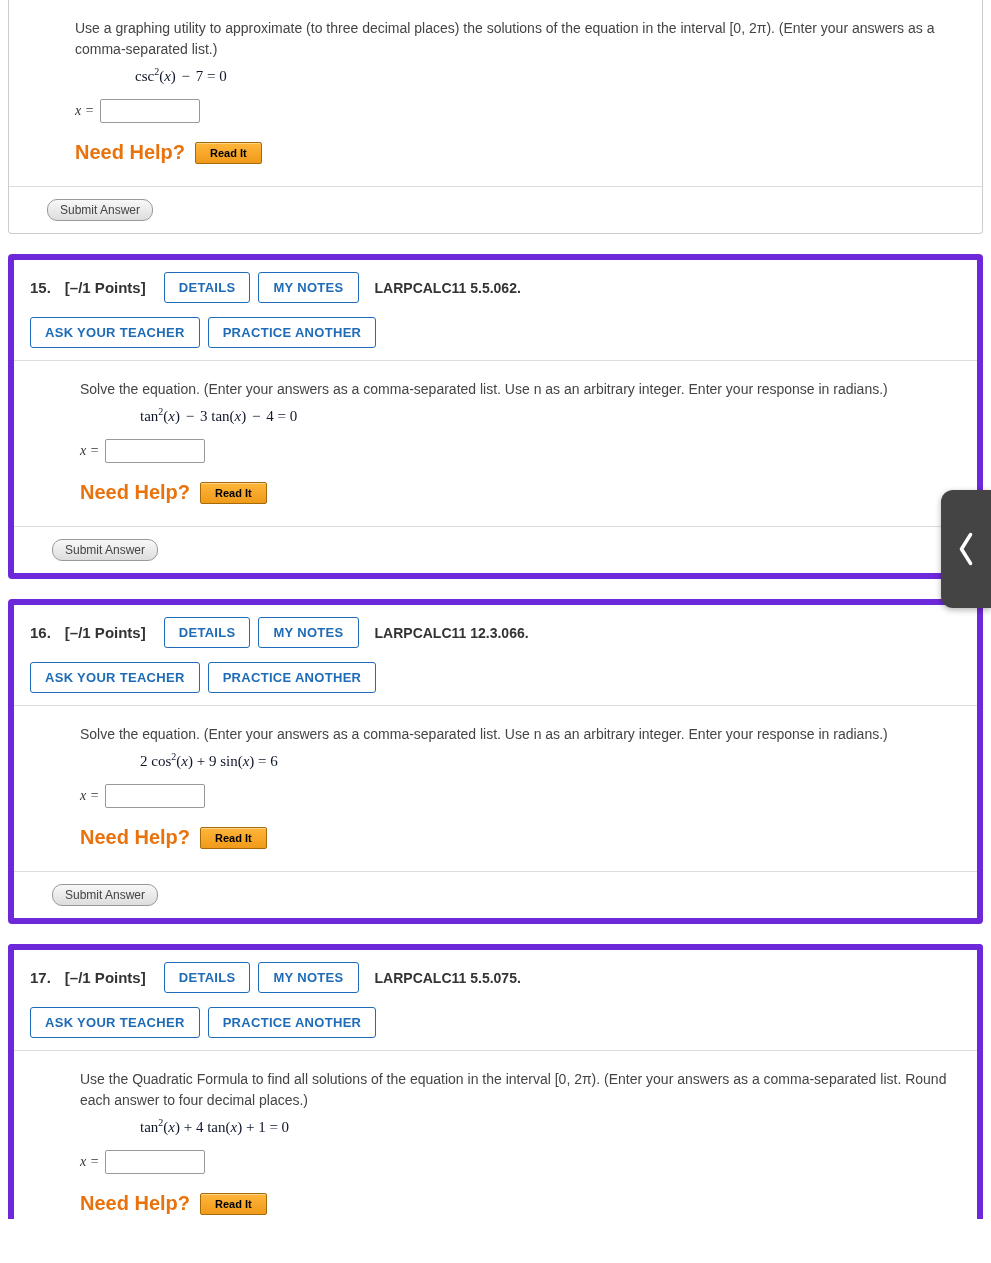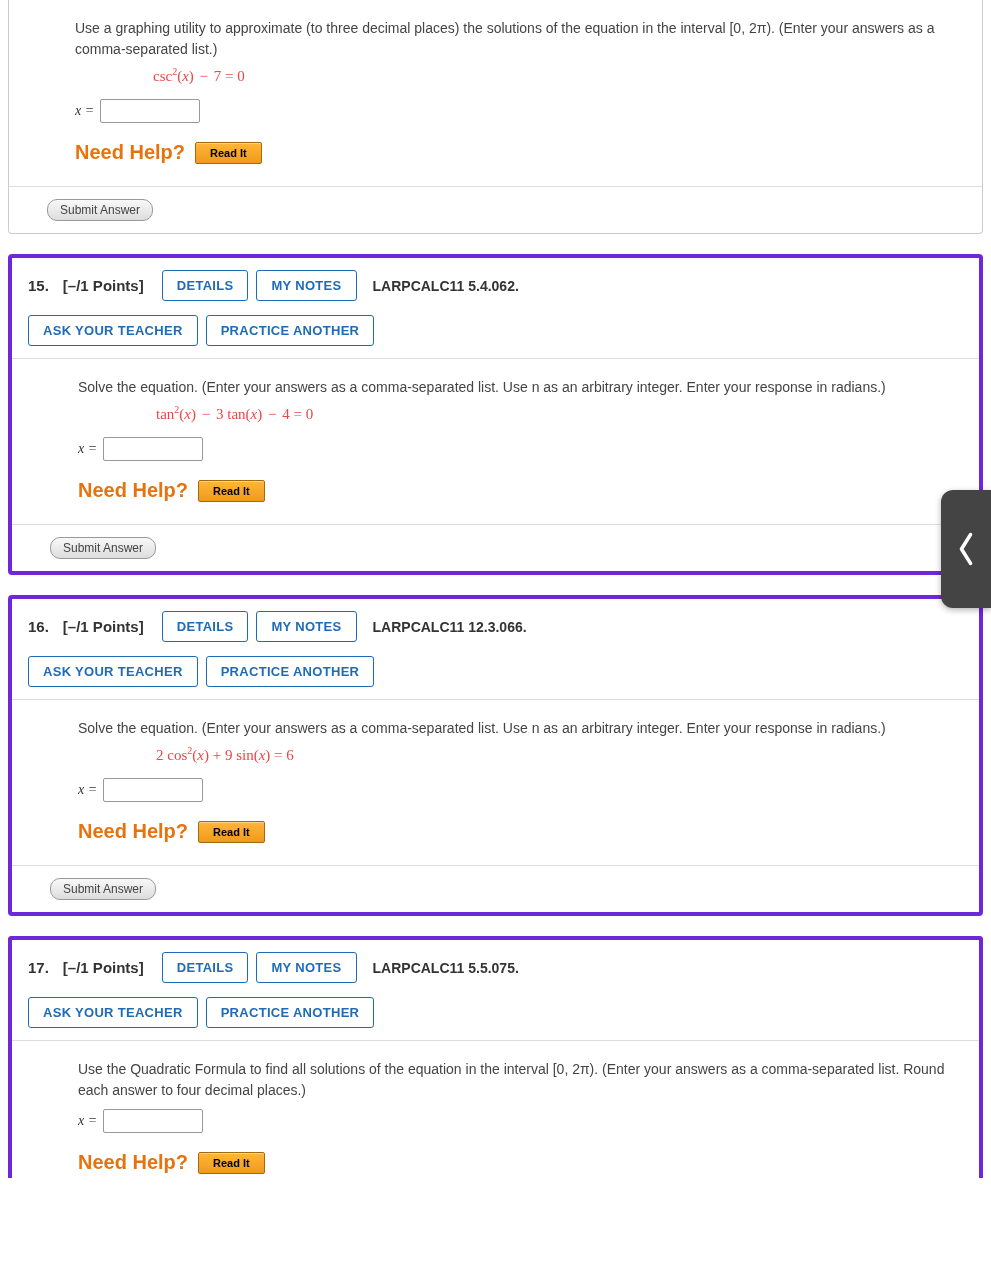--- a/index.html
+++ b/index.html
@@ -4,21 +4,21 @@
 <style>
 * { box-sizing: border-box; margin: 0; padding: 0; }
 body {
   font-family: Arial, Helvetica, sans-serif;
   font-size: 14px;
   background: #fff;
   color: #333;
   width: 991px;
 }
 .question-container {
-  border: 4px solid #6d28d9;
+  border: 6px solid #6d28d9;
   border-radius: 4px;
   margin: 0 8px 20px 8px;
   background: #fff;
 }
 .question-header {
   padding: 12px 16px;
   border-bottom: 1px solid #ddd;
   display: flex;
   flex-wrap: wrap;
   align-items: center;
@@ -64,22 +64,22 @@
 }
 .prompt {
   color: #444;
   line-height: 1.5;
   margin-bottom: 6px;
   font-size: 14px;
 }
 .equation {
   font-family: Georgia, 'Times New Roman', serif;
   font-size: 15px;
-  color: #ef4444;
-  margin: 6px 0 14px 78px;
+  color: #0f172a;
+  margin: 6px 0 14px 60px;
 }
 .equation sup { font-size: 10px; }
 .equation .minus { padding: 0 2px; }
 .italic { font-style: italic; }
 .answer-row {
   margin: 8px 0 18px 0;
   display: flex;
   align-items: center;
   gap: 6px;
 }
@@ -176,21 +176,21 @@
   </div>
 </div>
 
 <div class="question-container">
   <div class="question-header">
     <div class="question-header-row">
       <span class="question-number">15.</span>
       <span class="points">[–/1 Points]</span>
       <button class="header-btn">DETAILS</button>
       <button class="header-btn">MY NOTES</button>
-      <span class="source-ref">LARPCALC11 5.4.062.</span>
+      <span class="source-ref">LARPCALC11 5.5.062.</span>
     </div>
     <div class="question-header-row" style="margin-top:6px;">
       <button class="header-btn">ASK YOUR TEACHER</button>
       <button class="header-btn">PRACTICE ANOTHER</button>
     </div>
   </div>
   <div class="question-body">
     <div class="prompt">Solve the equation. (Enter your answers as a comma-separated list. Use n as an arbitrary integer. Enter your response in radians.)</div>
     <div class="equation">tan<sup>2</sup>(<span class="italic">x</span>)<span class="minus"> − </span>3 tan(<span class="italic">x</span>)<span class="minus"> − </span>4 = 0</div>
     <div class="answer-row">
@@ -247,20 +247,21 @@
       <button class="header-btn">MY NOTES</button>
       <span class="source-ref">LARPCALC11 5.5.075.</span>
     </div>
     <div class="question-header-row" style="margin-top:6px;">
       <button class="header-btn">ASK YOUR TEACHER</button>
       <button class="header-btn">PRACTICE ANOTHER</button>
     </div>
   </div>
   <div class="question-body" style="padding-bottom:4px;">
     <div class="prompt">Use the Quadratic Formula to find all solutions of the equation in the interval [0, 2π). (Enter your answers as a comma-separated list. Round each answer to four decimal places.)</div>
+    <div class="equation">tan<sup>2</sup>(<span class="italic">x</span>) + 4 tan(<span class="italic">x</span>) + 1 = 0</div>
     <div class="answer-row">
       <span class="answer-label">x =</span>
       <input class="answer-input" type="text" style="">
     </div>
     <div class="need-help-row" style="margin-bottom:0;">
       <span class="need-help-label">Need Help?</span>
       <button class="read-it-btn">Read It</button>
     </div>
   </div>
 </div>

